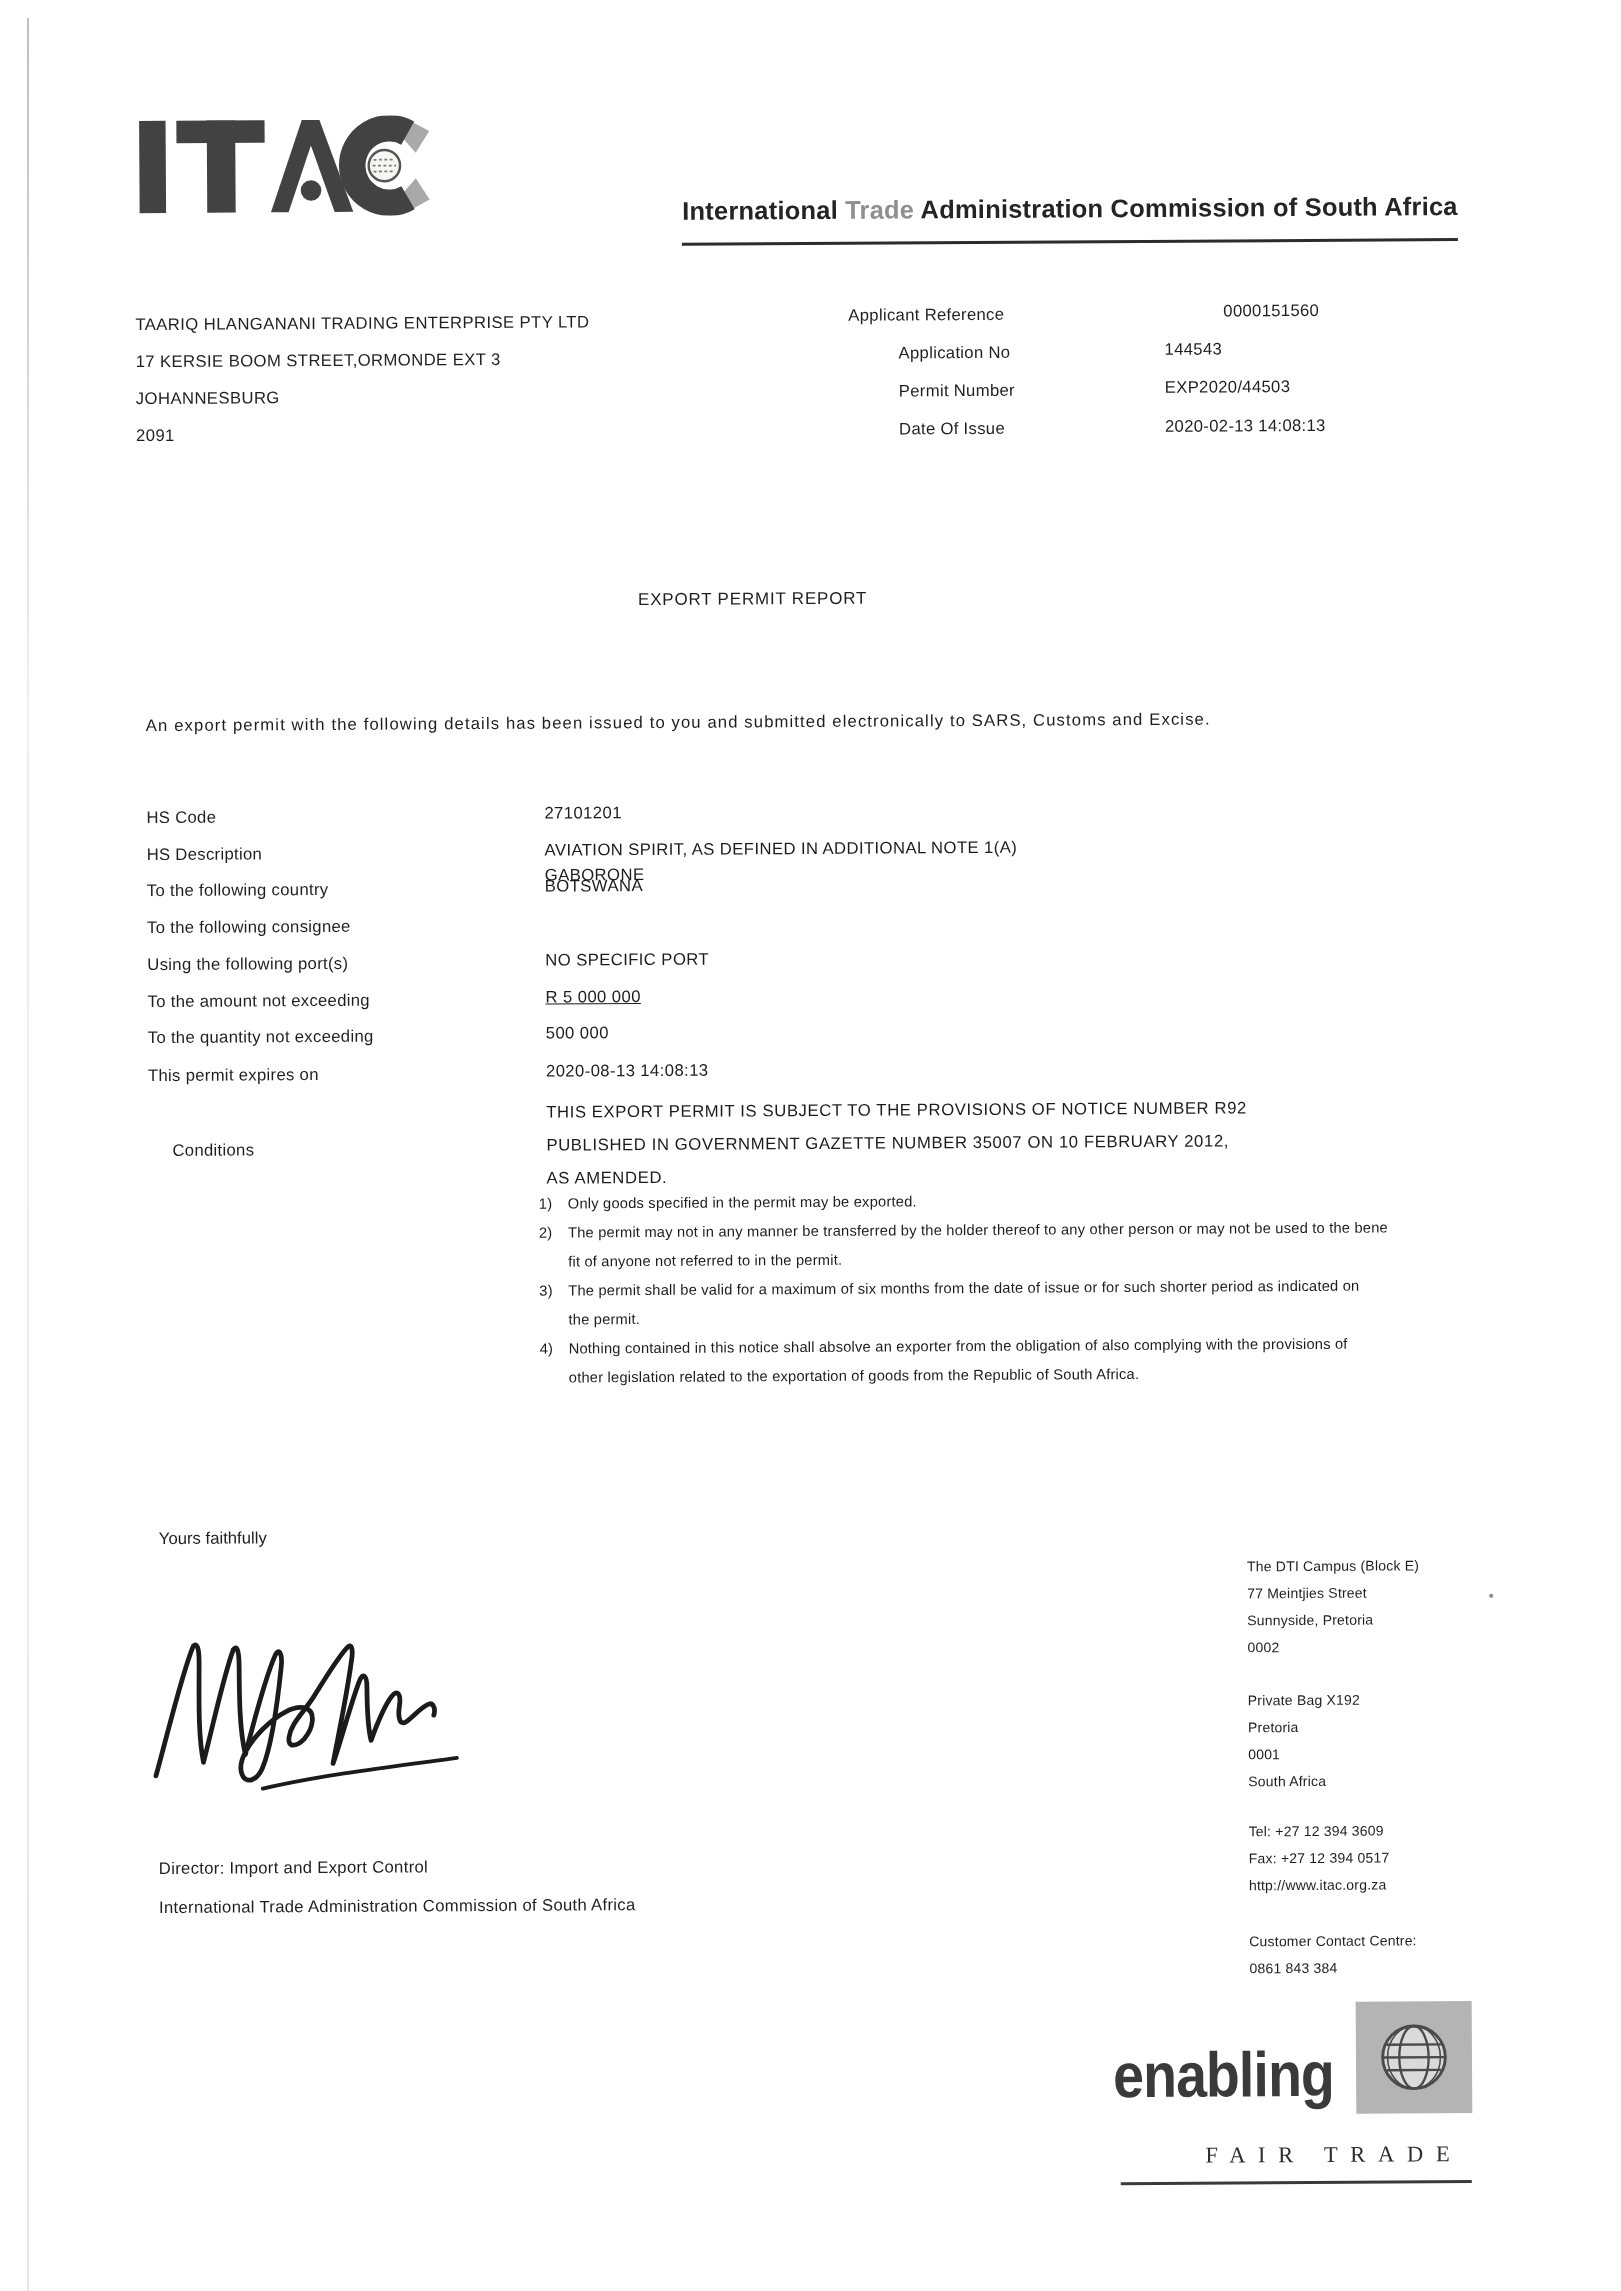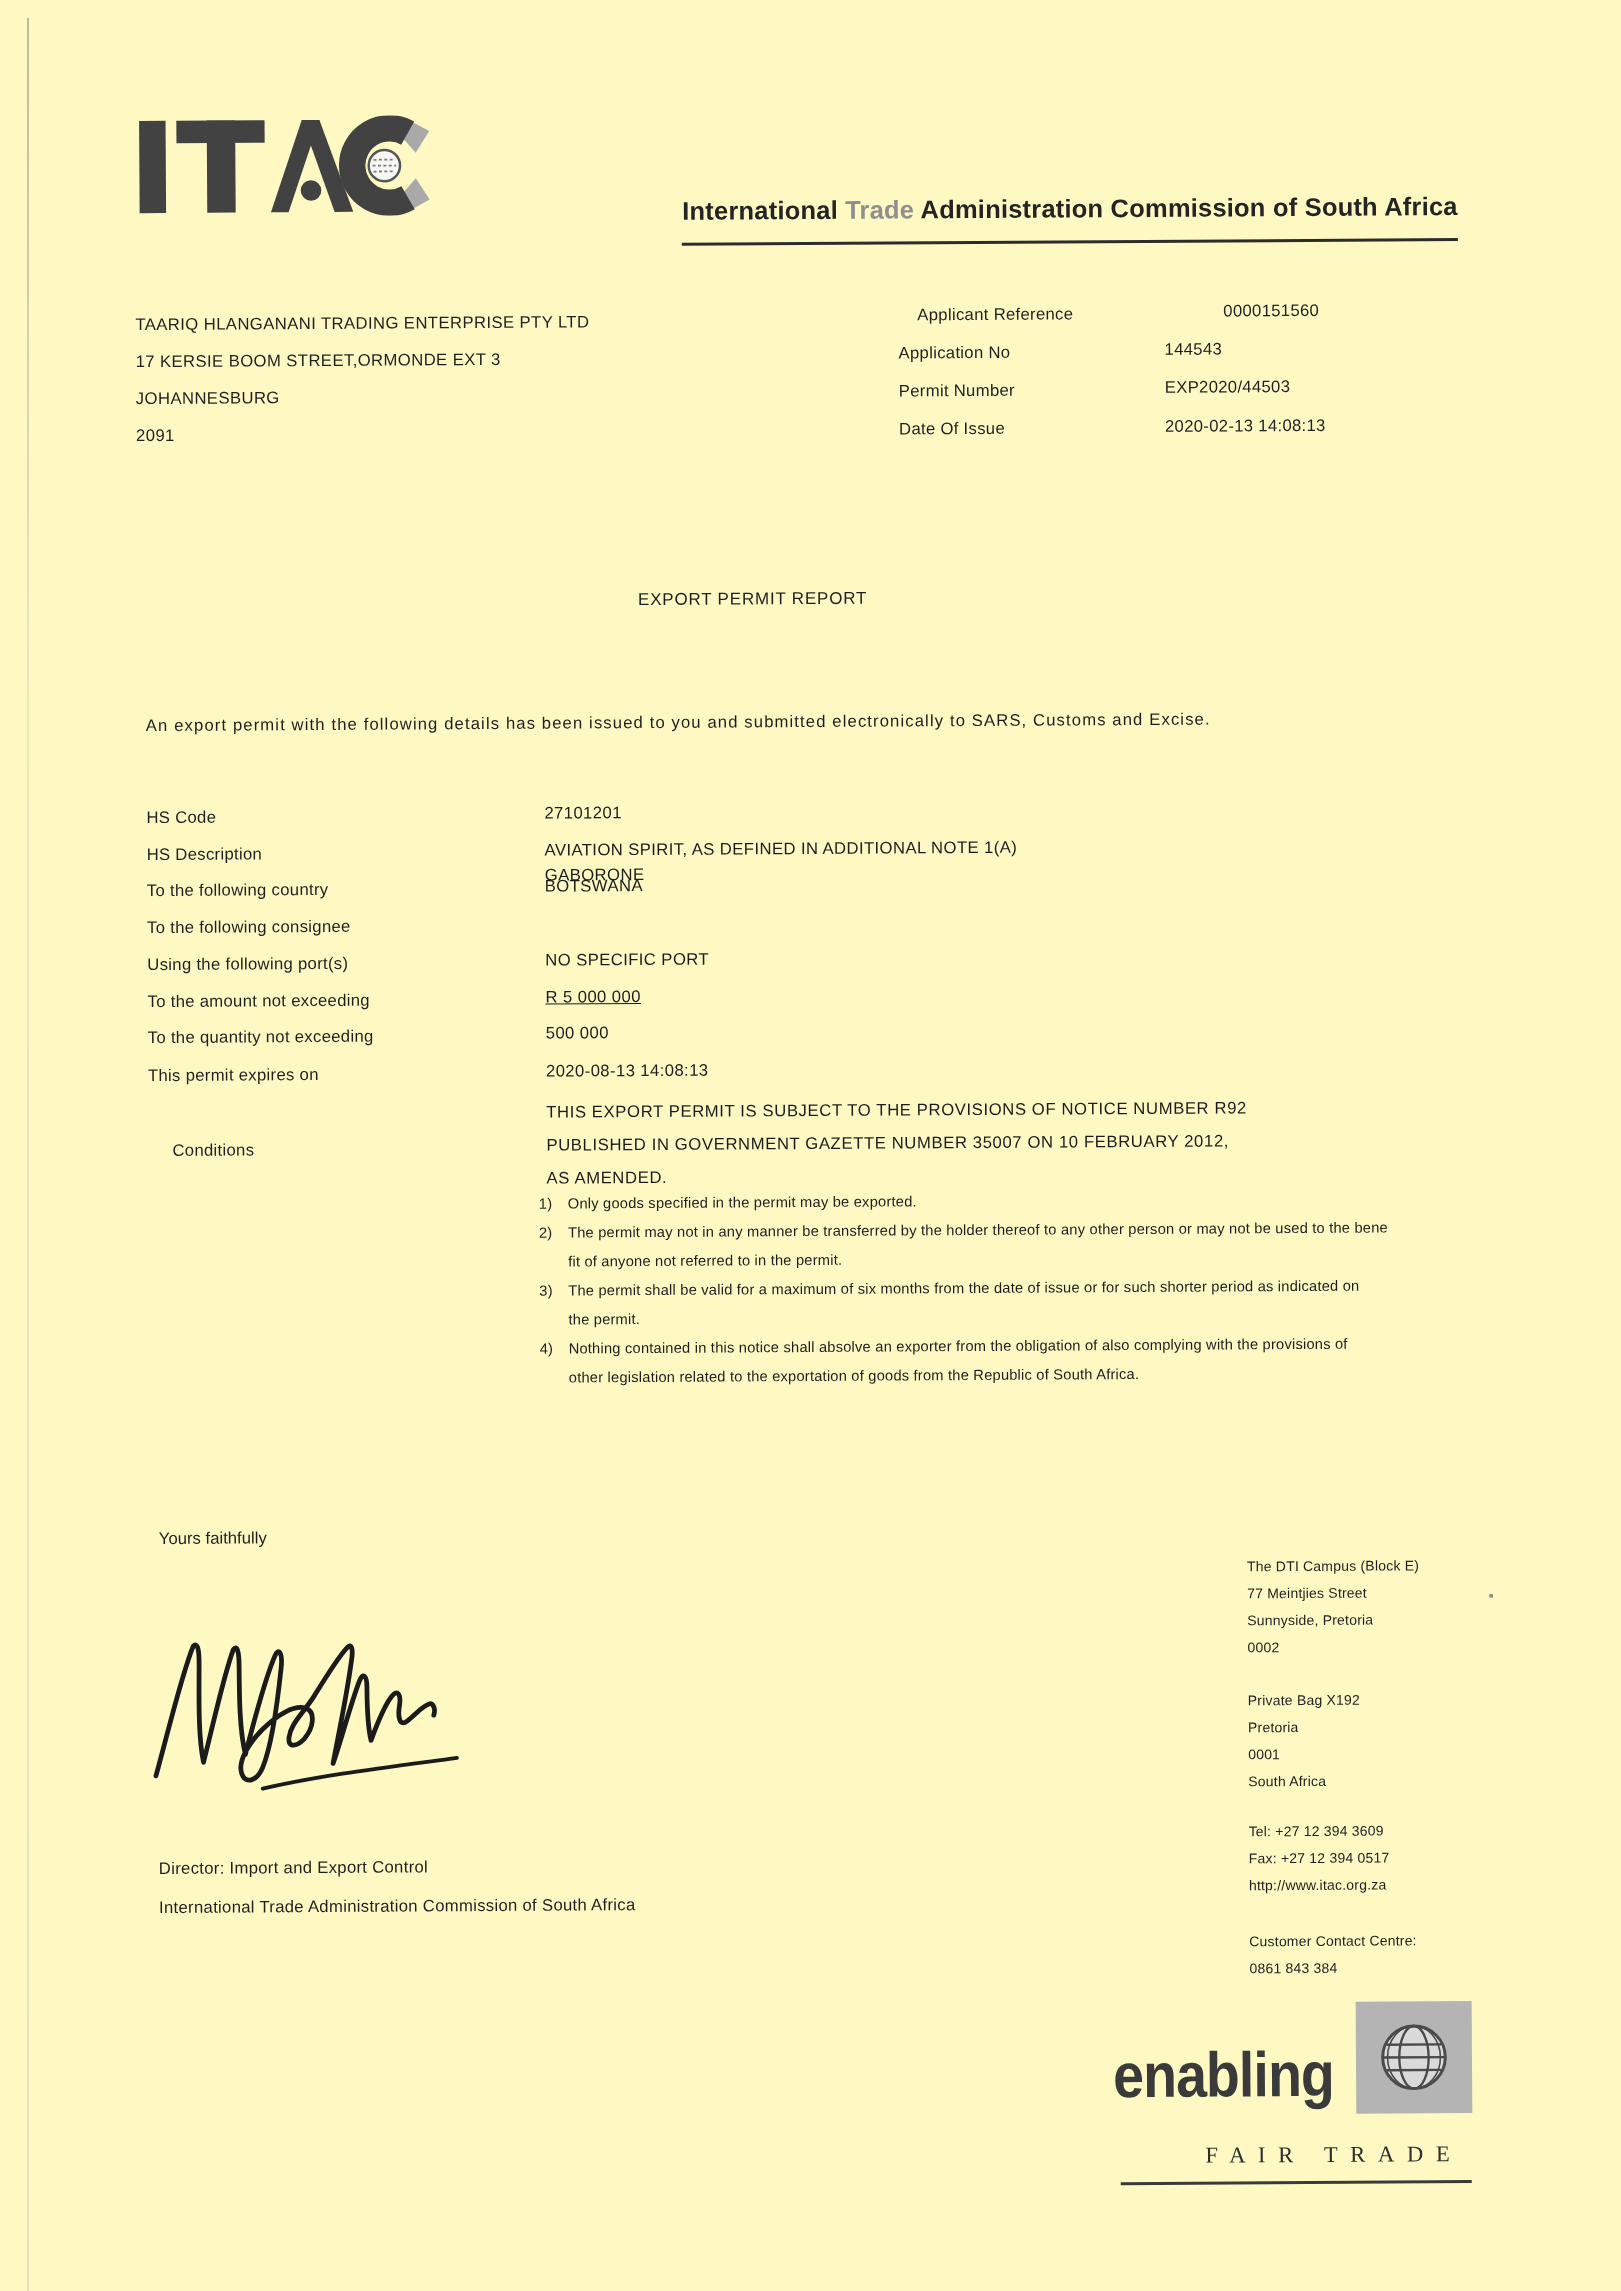--- a/index.html
+++ b/index.html
@@ -1,19 +1,19 @@
 <!DOCTYPE html>
 <html><head>
 <meta charset="utf-8">
 <style>
   html,body{margin:0;padding:0;background:#e8e8e6;}
   .page{
     position:relative;
     width:1621px;height:2292px;
-    background:#fef9c3;
+    background:#ffffff;
     overflow:hidden;
     font-family:"Liberation Sans","DejaVu Sans",sans-serif;
     color:#222;
   }
   .sheet{
     position:absolute;inset:0;
     transform:rotate(-0.35deg);
     transform-origin:50% 40%;
   }
   .abs{position:absolute;}
@@ -99,21 +99,21 @@
     </div>
     <div class="abs org-rule"></div>
 
     <div class="abs addr">
       <div>TAARIQ HLANGANANI TRADING ENTERPRISE PTY LTD</div>
       <div>17 KERSIE BOOM STREET,ORMONDE EXT 3</div>
       <div>JOHANNESBURG</div>
       <div>2091</div>
     </div>
 
-    <div class="inforow" style="left:921px;top:306px;">Applicant Reference</div>
+    <div class="inforow" style="left:852px;top:306px;">Applicant Reference</div>
     <div class="inforow" style="left:1227px;top:304px;">0000151560</div>
     <div class="inforow" style="left:902px;top:344px;">Application No</div>
     <div class="inforow" style="left:1168px;top:342px;">144543</div>
     <div class="inforow" style="left:902px;top:382px;">Permit Number</div>
     <div class="inforow" style="left:1168px;top:380px;">EXP2020/44503</div>
     <div class="inforow" style="left:902px;top:420px;text-align:right;">Date Of Issue</div>
     <div class="inforow" style="left:1168px;top:419px;">2020-02-13 14:08:13</div>
 
     <div class="abs title">EXPORT PERMIT REPORT</div>
 

